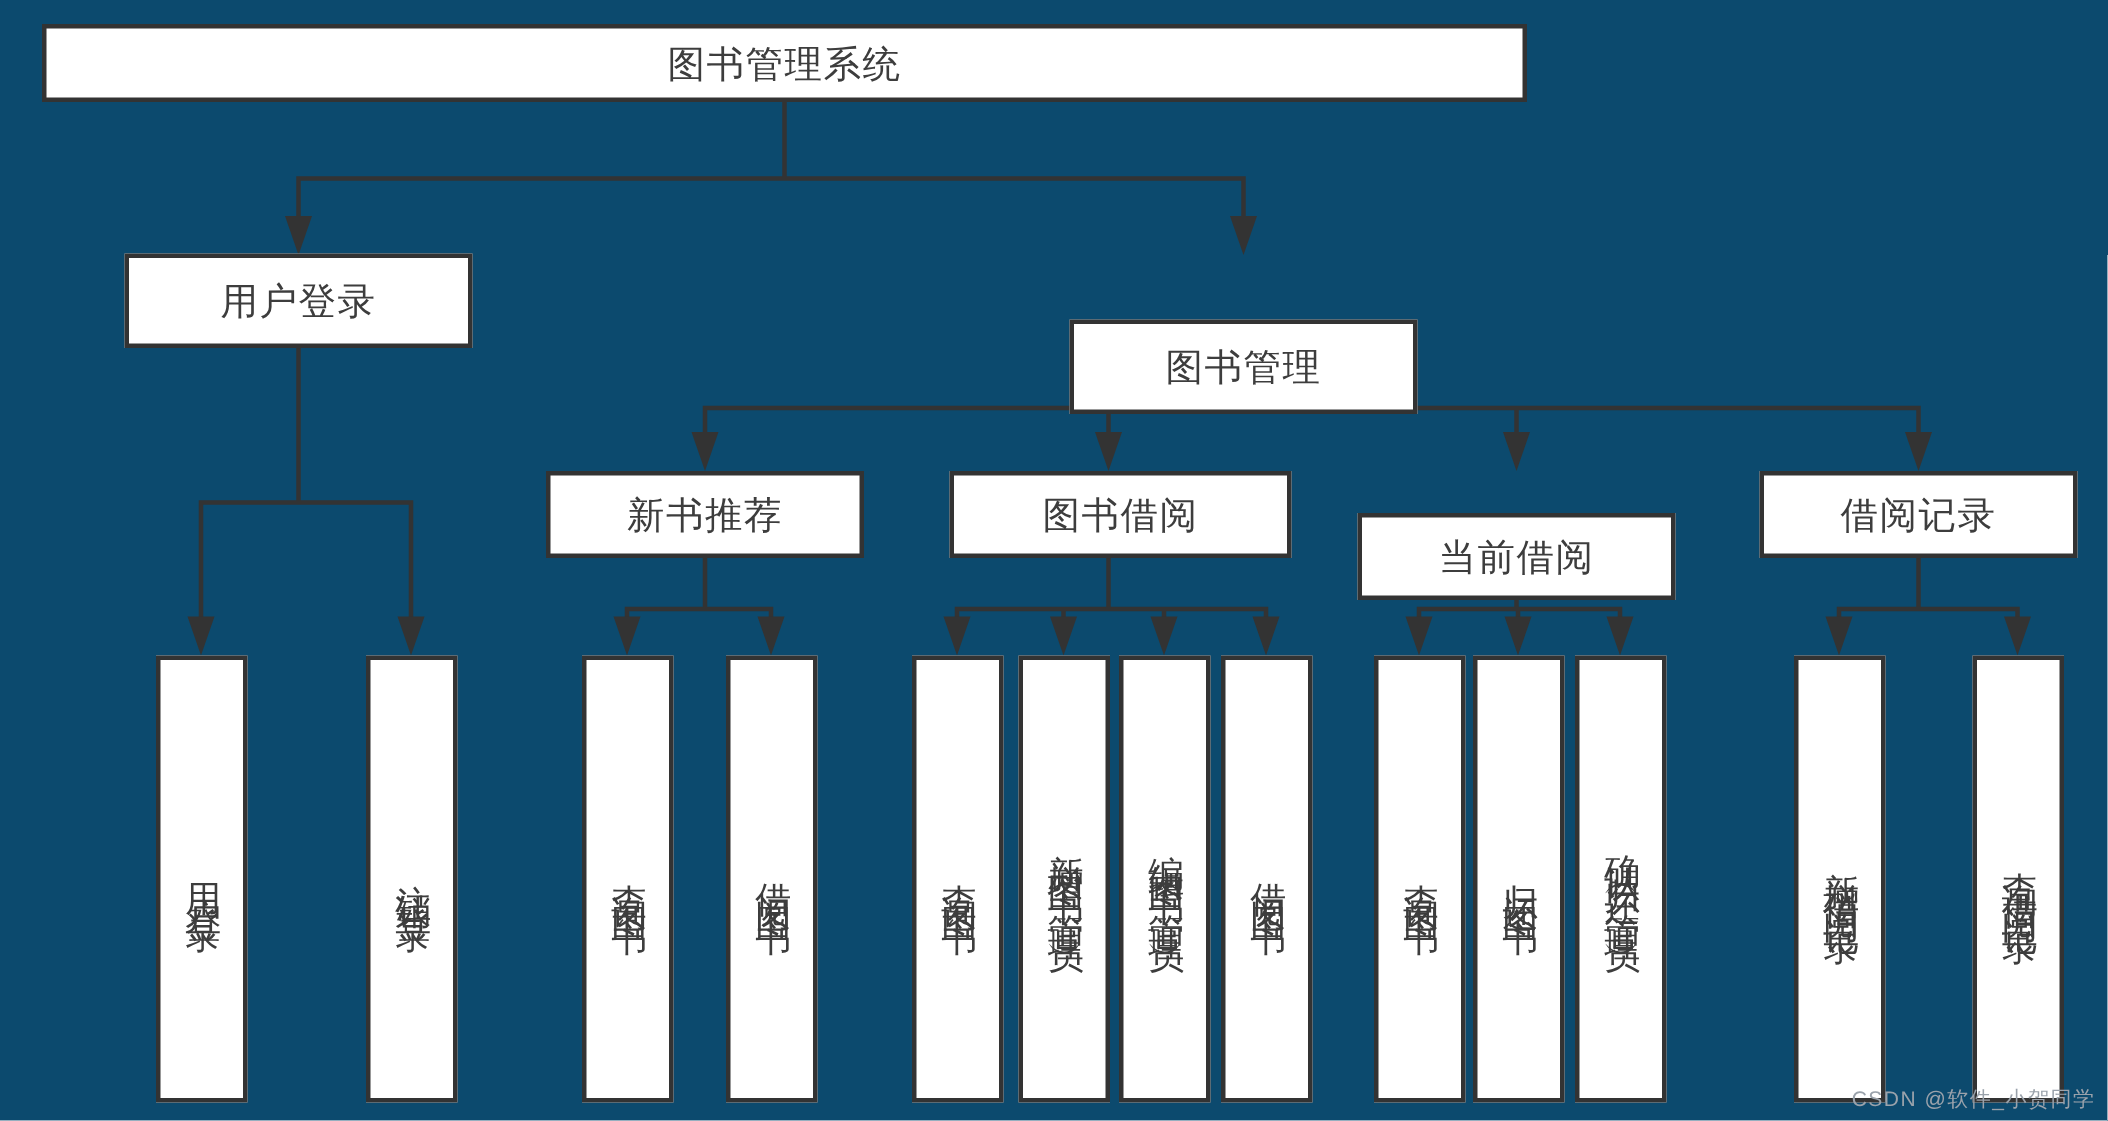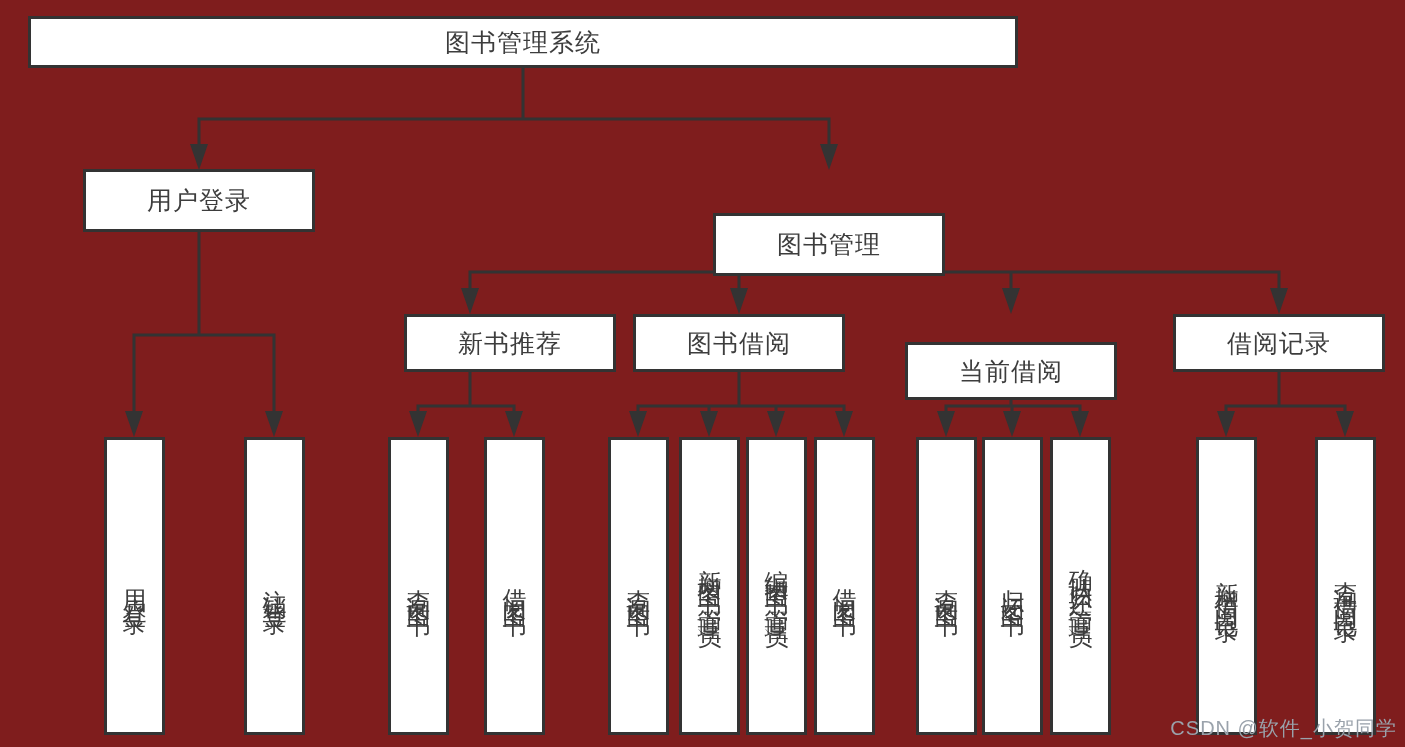--- a/index.html
+++ b/index.html
@@ -1,19 +1,19 @@
 <!DOCTYPE html>
 <html><head>
 <meta charset="utf-8">
 <style>
   html,body { margin:0; padding:0; background:#ffffff; }
   .canvas {
     position:relative;
     width:1405px; height:747px;
-    background:#7f1d1d;
+    background:#0c4a6e;
     font-family:"Liberation Sans", sans-serif;
     overflow:hidden;
   }
   .connectors {
     position:absolute; left:0; top:0; width:1405px; height:747px;
     pointer-events:none;
   }
   .node {
     position:absolute;
     box-sizing:border-box;
@@ -36,21 +36,21 @@
     writing-mode:vertical-rl;
     text-orientation:mixed;
     letter-spacing:8px;
     line-height:1;
     overflow:hidden;
   }
   .watermark {
     position:absolute;
     right:8px; bottom:5px;
     color:#9aa2ab;
-    font-size:20px;
+    font-size:14px;
     letter-spacing:1px;
     white-space:nowrap;
   }
 </style>
 </head>
 <body>
 
 <div class="canvas">
 
   <svg class="connectors" viewBox="0 0 1405 747" aria-hidden="true">
@@ -84,22 +84,22 @@
       <polygon points="1217,411 1235,411 1226,437"></polygon>
       <polygon points="1336,411 1354,411 1345,437"></polygon>
     </g>
   </svg>
 
   <div class="node" style="left:28px; top:16px; width:990px; height:52px;">图书管理系统</div>
 
   <div class="node" style="left:83px; top:169px; width:232px; height:63px;">用户登录</div>
   <div class="node" style="left:713px; top:169px; width:232px; height:63px;margin-top:44px;">图书管理</div>
 
-  <div class="node" style="left:364px; top:314px; width:212px; height:58px;margin-left:40px;">新书推荐</div>
-  <div class="node" style="left:633px; top:314px; width:212px; height:58px;">图书借阅</div>
+  <div class="node" style="left:364px; top:314px; width:212px; height:58px;">新书推荐</div>
+  <div class="node" style="left:633px; top:314px; width:228px; height:58px;">图书借阅</div>
   <div class="node" style="left:905px; top:314px; width:212px; height:58px;margin-top:28px;">当前借阅</div>
   <div class="node" style="left:1173px; top:314px; width:212px; height:58px;">借阅记录</div>
 
   <div class="leaf" style="left:104px; top:437px; width:61px; height:298px;">用户登录</div>
   <div class="leaf" style="left:244px; top:437px; width:61px; height:298px;">注销登录</div>
 
   <div class="leaf" style="left:388px; top:437px; width:61px; height:298px;">查询图书</div>
   <div class="leaf" style="left:484px; top:437px; width:61px; height:298px;">借阅图书</div>
 
   <div class="leaf" style="left:608px; top:437px; width:61px; height:298px;">查询图书</div>

